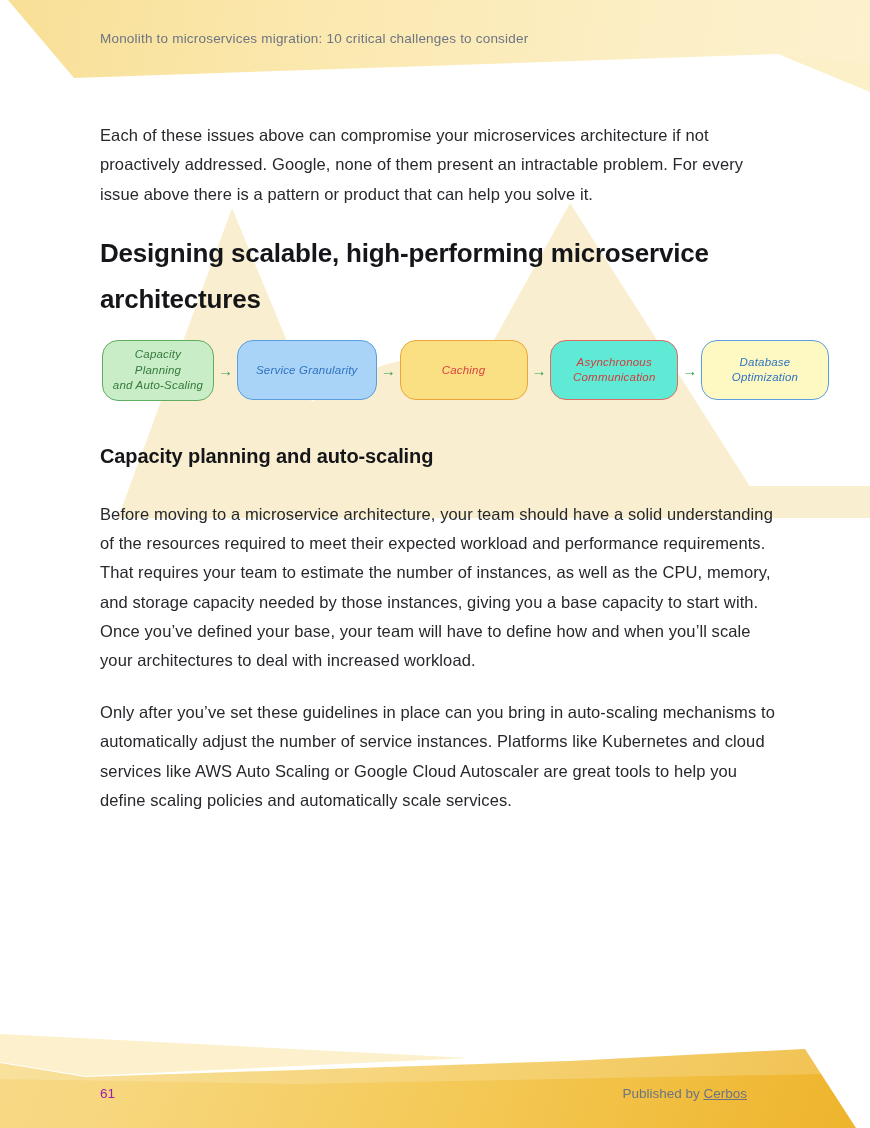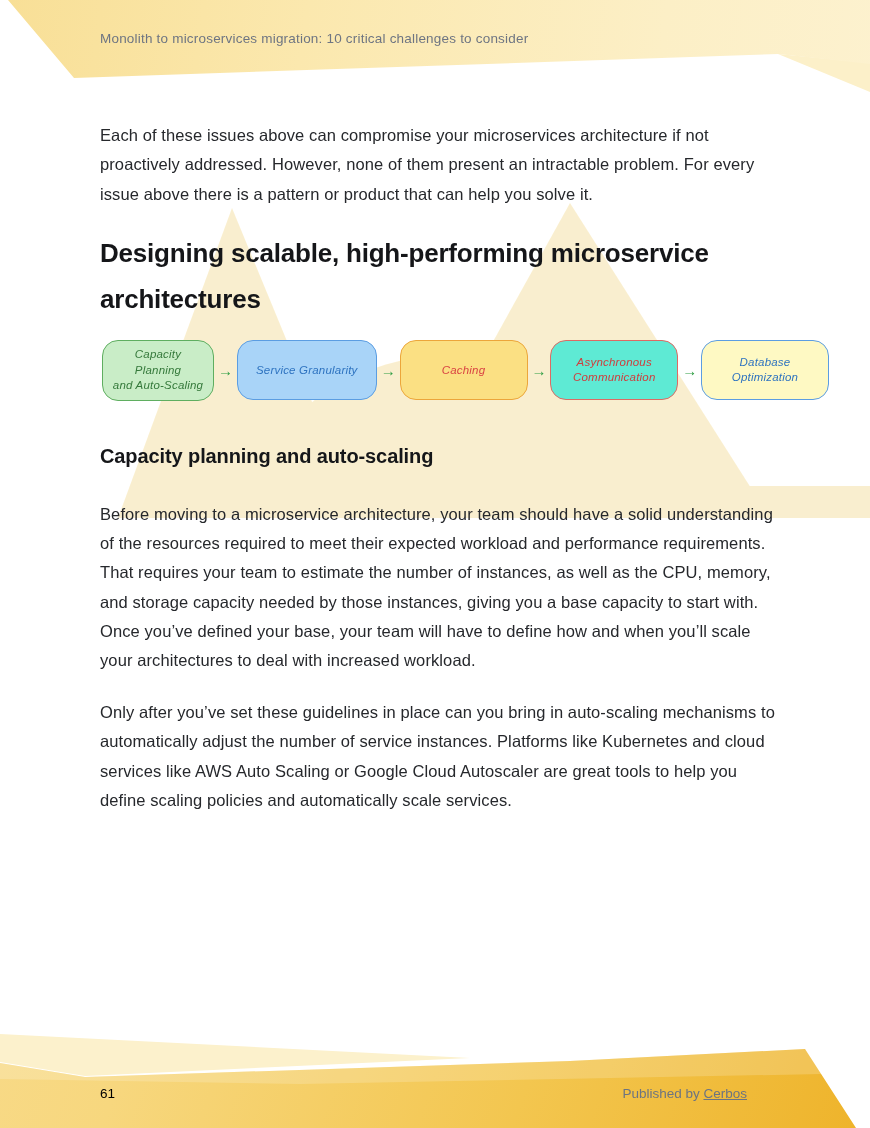--- a/index.html
+++ b/index.html
@@ -37,21 +37,21 @@
     clip-path:polygon(0px 1034px,470px 1058px,85px 1076px,0px 1062px);
   }
   .footer-main{
     background:linear-gradient(110deg,#f9e09c 0%,#f7d77e 40%,#f3c64f 72%,#eeb32a 100%);
     clip-path:polygon(0px 1063px,85px 1077px,570px 1061px,805px 1049px,856px 1128px,0px 1128px);
   }
   .footer-shine{
     background:rgba(255,255,255,.18);
     clip-path:polygon(0px 1063px,85px 1077px,570px 1061px,805px 1049px,822px 1074px,300px 1084px,0px 1079px);
   }
-  .footer-page-number{position:absolute;left:100px;top:1086px;font-size:13.5px;color:#000000;}
+  .footer-page-number{position:absolute;left:100px;top:1086px;font-size:13.5px;color:#a21caf;}
   .footer-credit{position:absolute;right:123px;top:1086px;font-size:13.5px;color:#6d7480;white-space:pre;}
   .footer-credit a{color:#6d7480;text-decoration:underline;}
 
   
   .content{position:absolute;left:100px;top:121px;width:676px;}
   .content p{margin:0 0 22px 0;font-size:16.5px;line-height:1.78;letter-spacing:.1px;color:#26282c;}
   h1.section-title{
     margin:8px 0 18px 0;font-size:26px;line-height:1.75;font-weight:700;color:#151619;
     letter-spacing:-.2px;white-space:pre-line;
   }
@@ -91,21 +91,21 @@
   <div class="shape header-band"></div>
   <div class="header-title">Monolith to microservices migration: 10 critical challenges to consider</div>
 
   <div class="shape footer-light"></div>
   <div class="shape footer-main"></div>
   <div class="shape footer-shine"></div>
   <div class="footer-page-number">61</div>
   <div class="footer-credit"><span>Published by </span><a href="#">Cerbos</a></div>
 
   <div class="content">
-    <p>Each of these issues above can compromise your microservices architecture if not proactively addressed. However, none of them present an intractable problem. For every issue above there is a pattern or product that can help you solve it.</p>
+    <p>Each of these issues above can compromise your microservices architecture if not proactively addressed. Google, none of them present an intractable problem. For every issue above there is a pattern or product that can help you solve it.</p>
 
     <h1 class="section-title">Designing scalable, high-performing microservice
 architectures</h1>
 
 
     <div class="flow-row">
       <div class="flow-node w1" style="background: rgb(201, 237, 199); border-color: rgb(95, 174, 96); color: rgb(53, 121, 59);">Capacity Planning
 and Auto-Scaling</div>
       <span class="flow-arrow" style="color: rgb(47, 158, 68);">→</span>
       <div class="flow-node w2" style="background: rgb(169, 212, 248); border-color: rgb(91, 157, 226); color: rgb(46, 115, 192);">Service Granularity</div>

